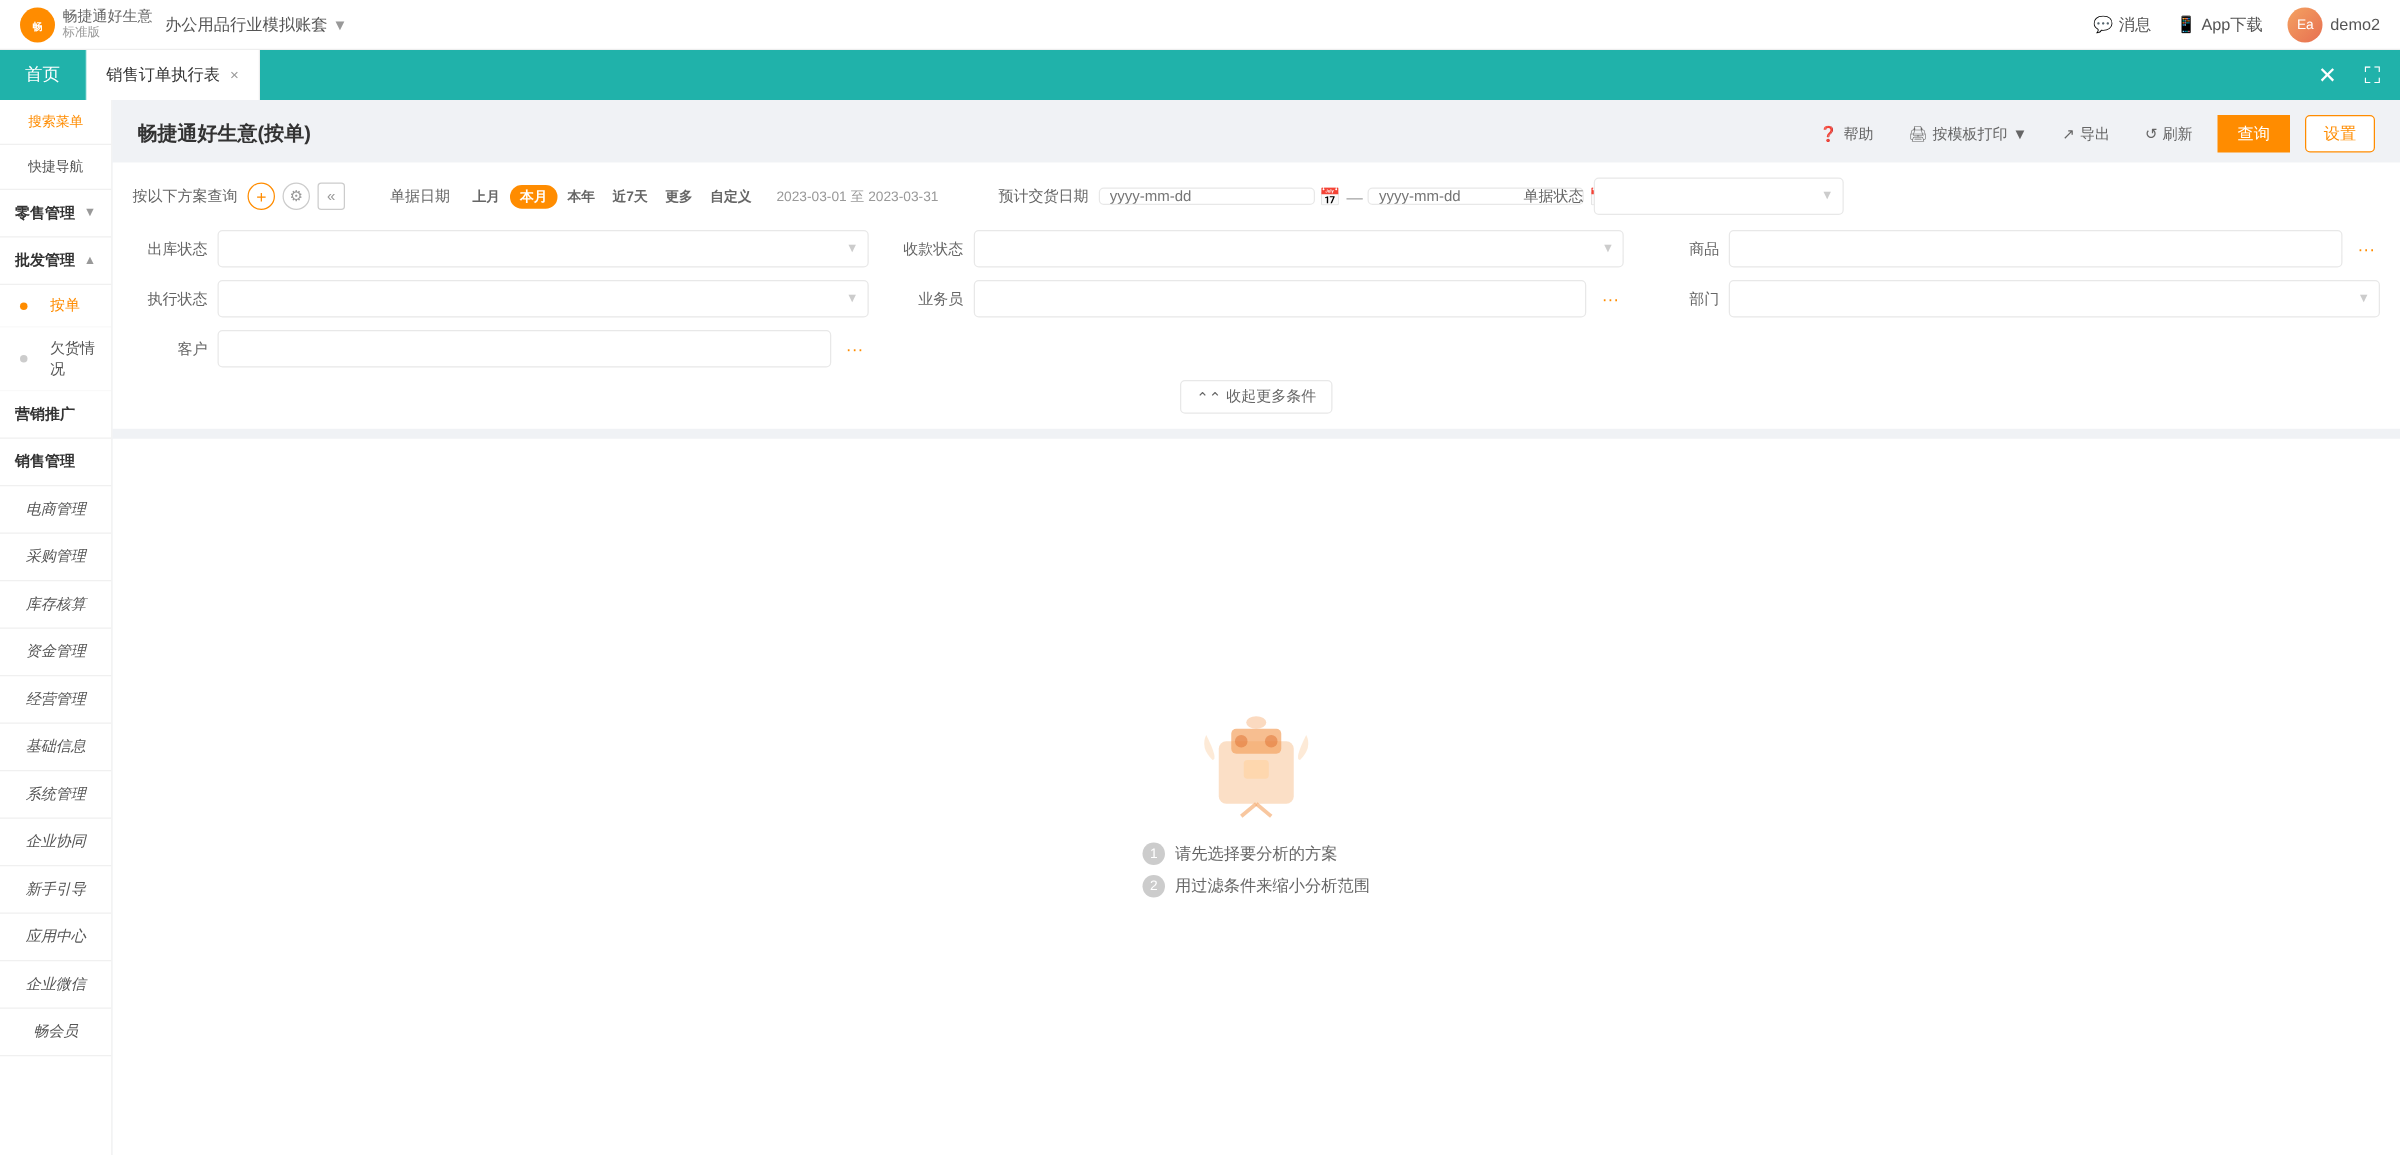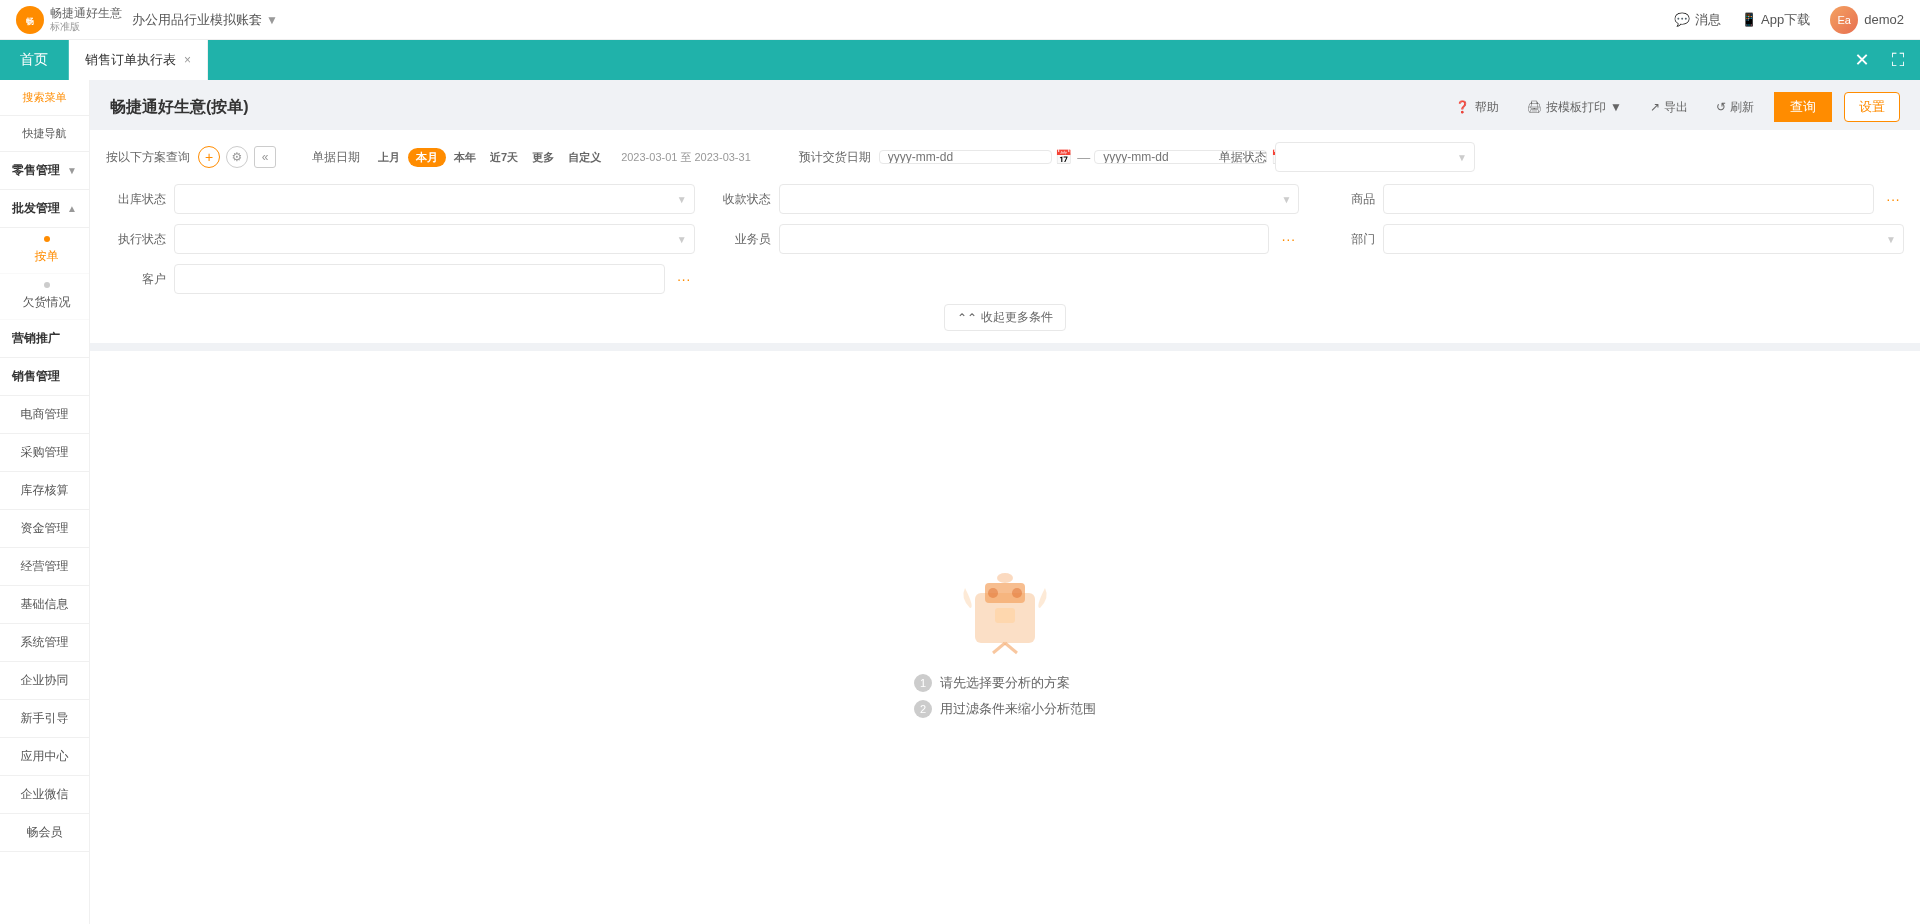--- a/index.html
+++ b/index.html
@@ -467,38 +467,38 @@
       font-size: 12px;
       font-weight: bold;
       color: #333;
       cursor: pointer;
       border-bottom: 1px solid #f0f0f0;
     }
     .nav-section .arrow { color: #999; font-size: 10px; }
     .nav-sub-item {
       display: flex;
       align-items: center;
-      gap: 6px;
+      gap: 18px;
       padding: 8px 12px 8px 16px;
       font-size: 12px;
       color: #555;
       cursor: pointer;
       border-bottom: 1px solid #f9f9f9;
-      flex-direction: column;
     }
     .nav-sub-item.active { color: #ff8c00; }
     .nav-dot { width: 6px; height: 6px; border-radius: 50%; background: #ff8c00; flex-shrink: 0; }
     .nav-dot-gray { width: 6px; height: 6px; border-radius: 50%; background: #ccc; flex-shrink: 0; }
     .nav-plain-item {
       padding: 10px 12px;
       font-size: 12px;
       color: #555;
       cursor: pointer;
       border-bottom: 1px solid #f0f0f0;
       text-align: center;
+      font-style: italic;
     }
   </style>
 </head>
 <body>
 
 <div class="top-header">
   <div class="top-header-left">
     <div class="logo-area">
       <div class="logo-circle">
         <svg width="18" height="18" viewBox="0 0 18 18">

